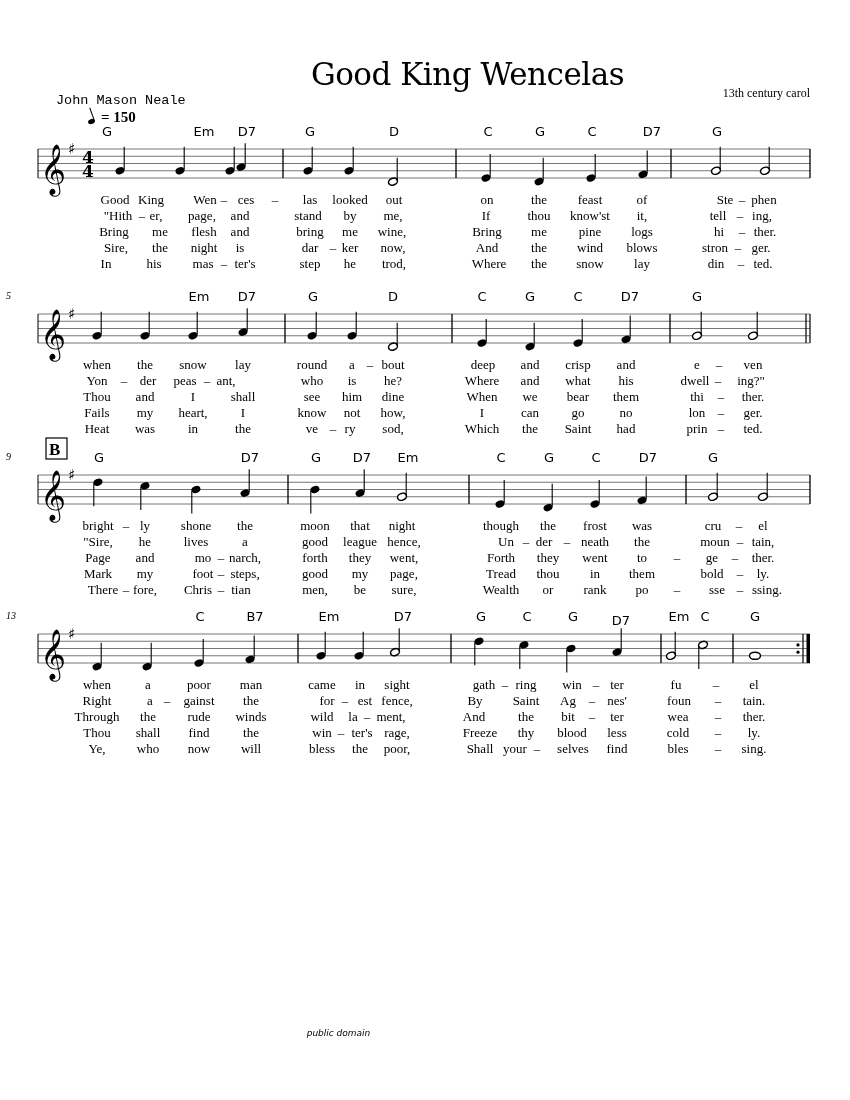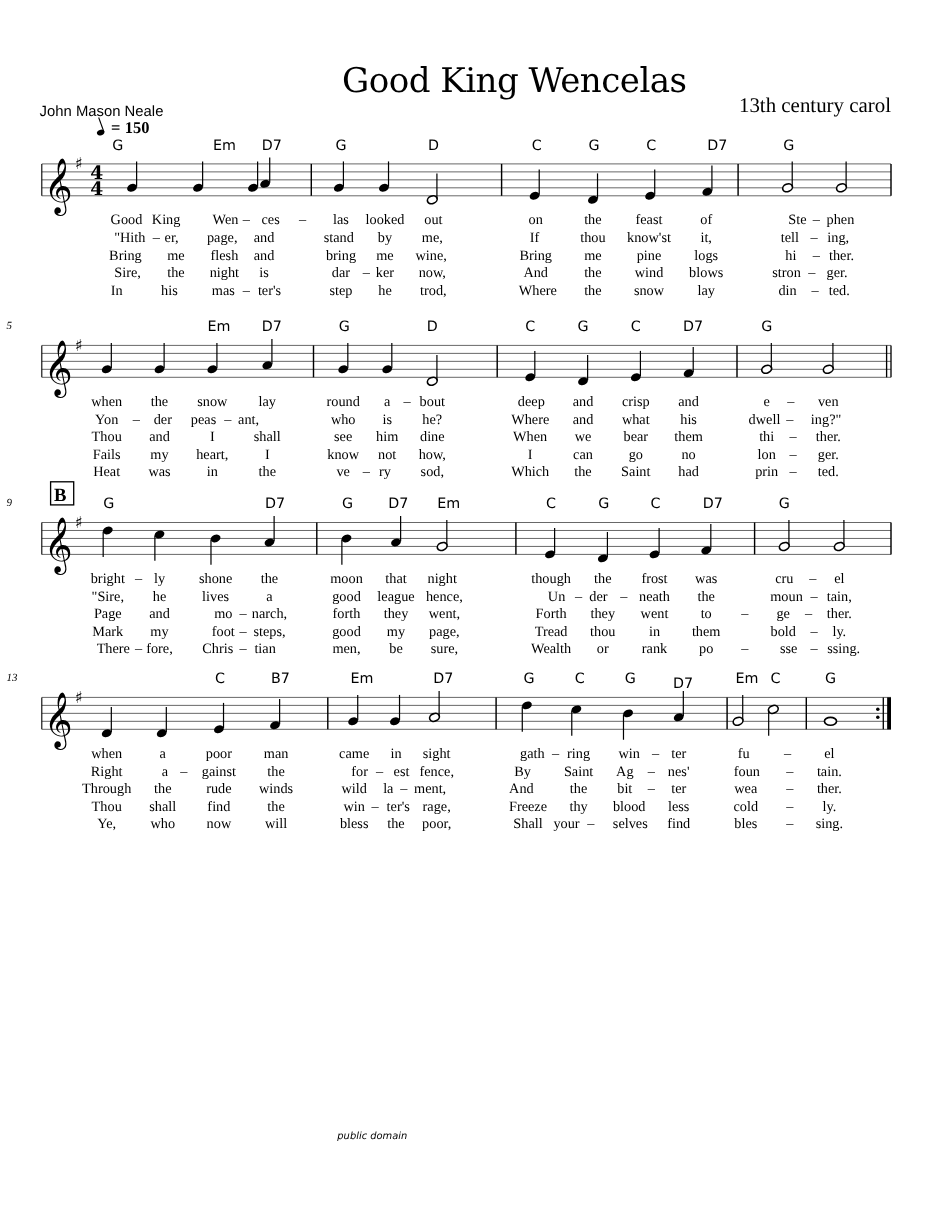--- a/index.html
+++ b/index.html
@@ -1,19 +1,19 @@
 <!DOCTYPE html>
 <html><head>
 <meta charset="utf-8">
 <style>
   html, body { margin: 0; padding: 0; background: #ffffff; }
   body { width: 850px; height: 1100px; position: relative; overflow: hidden; font-family: "DejaVu Serif", serif; color: #000; }
   .title { position: absolute; top: 56px; left: 0; width: 935px; text-align: center; font-family: "DejaVu Serif", "Liberation Serif", serif; font-size: 31px; letter-spacing: -0.5px; }
-  .poet { position: absolute; top: 93px; left: 36px; font-family: Liberation Sans, sans-serif; font-size: 13.5px; }
-  .composer { position: absolute; top: 86px; right: 40px; font-family: "Liberation Serif", serif; font-size: 19px; }
+  .poet { position: absolute; top: 93px; left: 56px; font-family: Liberation Mono, monospace; font-size: 13.5px; }
+  .composer { position: absolute; top: 86px; right: 40px; font-family: "Liberation Serif", serif; font-size: 12px; }
   .tempo { position: absolute; top: 109px; left: 88px; font-family: "Liberation Serif", serif; font-weight: bold; font-size: 15px; text-align: right; }
   .tempo .qnote { display: inline-block; width: 7px; height: 5px; background: #000; border-radius: 50%; transform: rotate(-20deg); position: relative; top: 2px; margin-right: 6px; }
   .tempo .qnote::after { content: ""; position: absolute; right: 0px; bottom: 2px; width: 1.2px; height: 14px; background: #000; }
   .copyright { position: absolute; top: 1028px; left: 0; width: 677px; text-align: center; font-family: "DejaVu Sans", sans-serif; font-style: italic; font-size: 9px; }
   svg.score { position: absolute; left: 0; top: 0; }
   .chord { font-family: "DejaVu Sans", sans-serif; font-size: 13px; }
   .lyric { font-family: "Liberation Serif", serif; font-size: 13px; }
   .barnum { font-family: "Liberation Serif", serif; font-style: italic; font-size: 10px; }
   .rehearsal { font-family: "Liberation Serif", serif; font-weight: bold; font-size: 17px; }
 </style>

